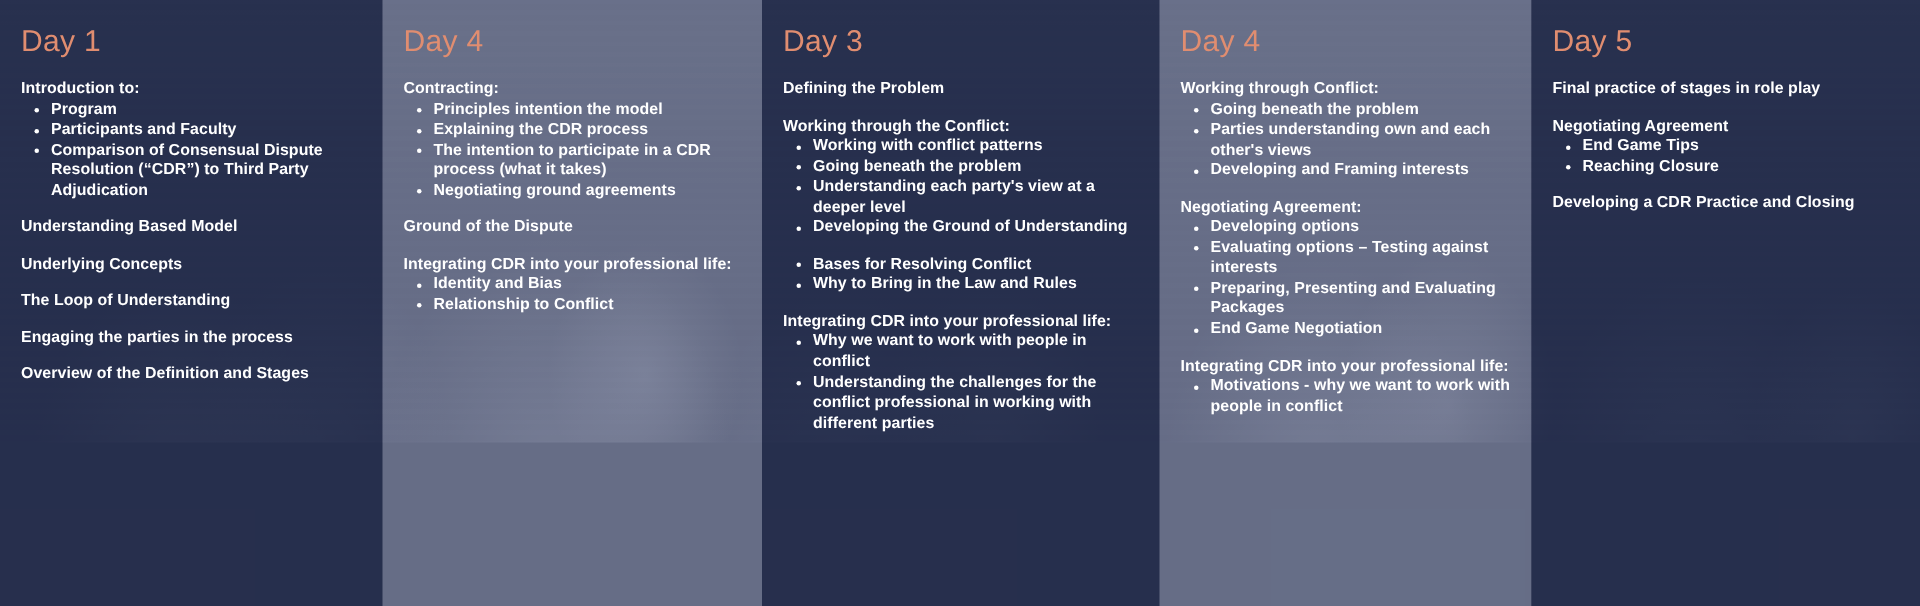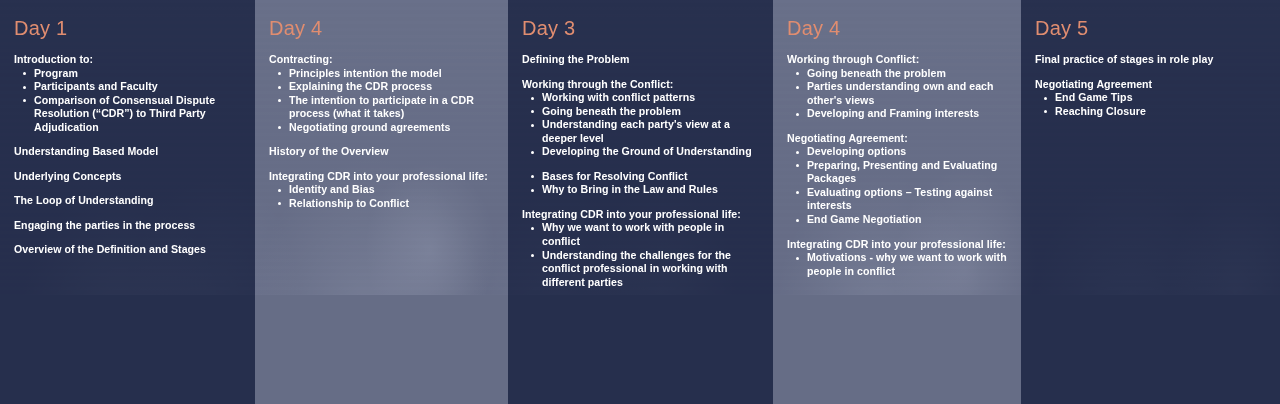--- a/index.html
+++ b/index.html
@@ -160,21 +160,21 @@
         <div class="block">
           <div class="heading">Contracting:</div>
           <ul class="bullets">
             <li>Principles intention the model</li>
             <li>Explaining the CDR process</li>
             <li>The intention to participate in a CDR process (what it takes)</li>
             <li>Negotiating ground agreements</li>
           </ul>
         </div>
         <div class="block">
-          <div class="heading">History of the Overview</div>
+          <div class="heading">Ground of the Dispute</div>
         </div>
         <div class="block">
           <div class="heading">Integrating CDR into your professional life:</div>
           <ul class="bullets">
             <li>Identity and Bias</li>
             <li>Relationship to Conflict</li>
           </ul>
         </div>
       </div>
   </div>
@@ -218,22 +218,22 @@
           <ul class="bullets">
             <li>Going beneath the problem</li>
             <li>Parties understanding own and each other's views</li>
             <li>Developing and Framing interests</li>
           </ul>
         </div>
         <div class="block">
           <div class="heading">Negotiating Agreement:</div>
           <ul class="bullets">
             <li>Developing options</li>
+            <li>Evaluating options – Testing against interests</li>
             <li>Preparing, Presenting and Evaluating Packages</li>
-            <li>Evaluating options – Testing against interests</li>
             <li>End Game Negotiation</li>
           </ul>
         </div>
         <div class="block">
           <div class="heading">Integrating CDR into your professional life:</div>
           <ul class="bullets">
             <li>Motivations - why we want to work with people in conflict</li>
           </ul>
         </div>
       </div>
@@ -245,16 +245,19 @@
         <div class="block">
           <div class="heading">Final practice of stages in role play</div>
         </div>
         <div class="block">
           <div class="heading">Negotiating Agreement</div>
           <ul class="bullets">
             <li>End Game Tips</li>
             <li>Reaching Closure</li>
           </ul>
         </div>
+        <div class="block">
+          <div class="heading">Developing a CDR Practice and Closing</div>
+        </div>
       </div>
   </div>
 
 </div>
 
 </body></html>

